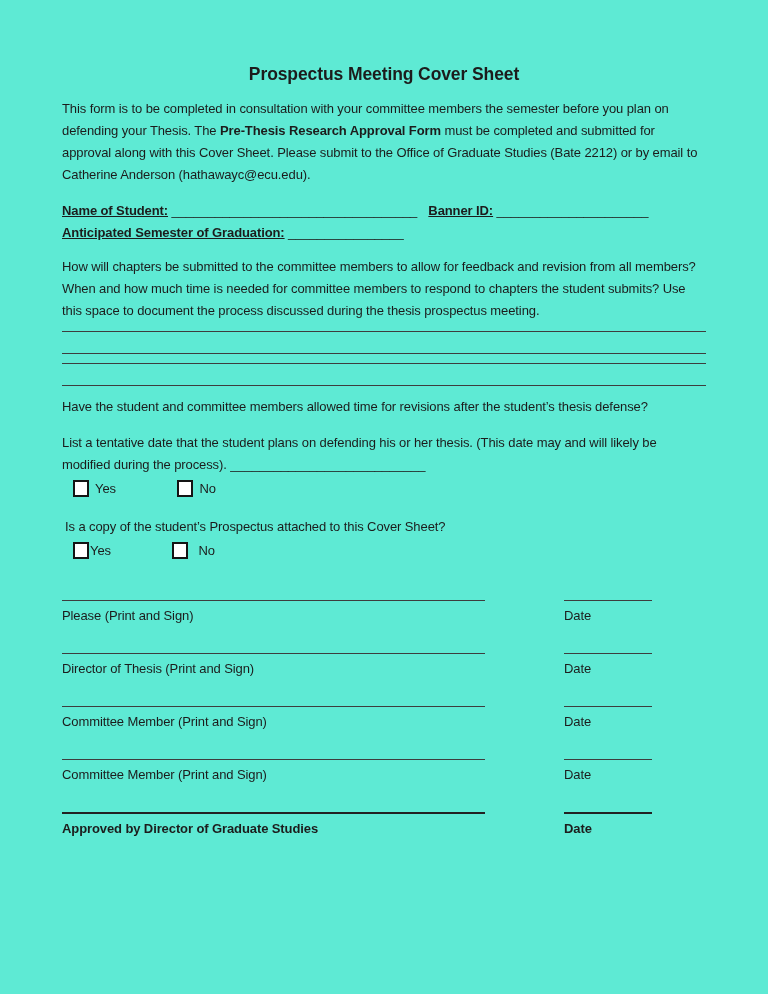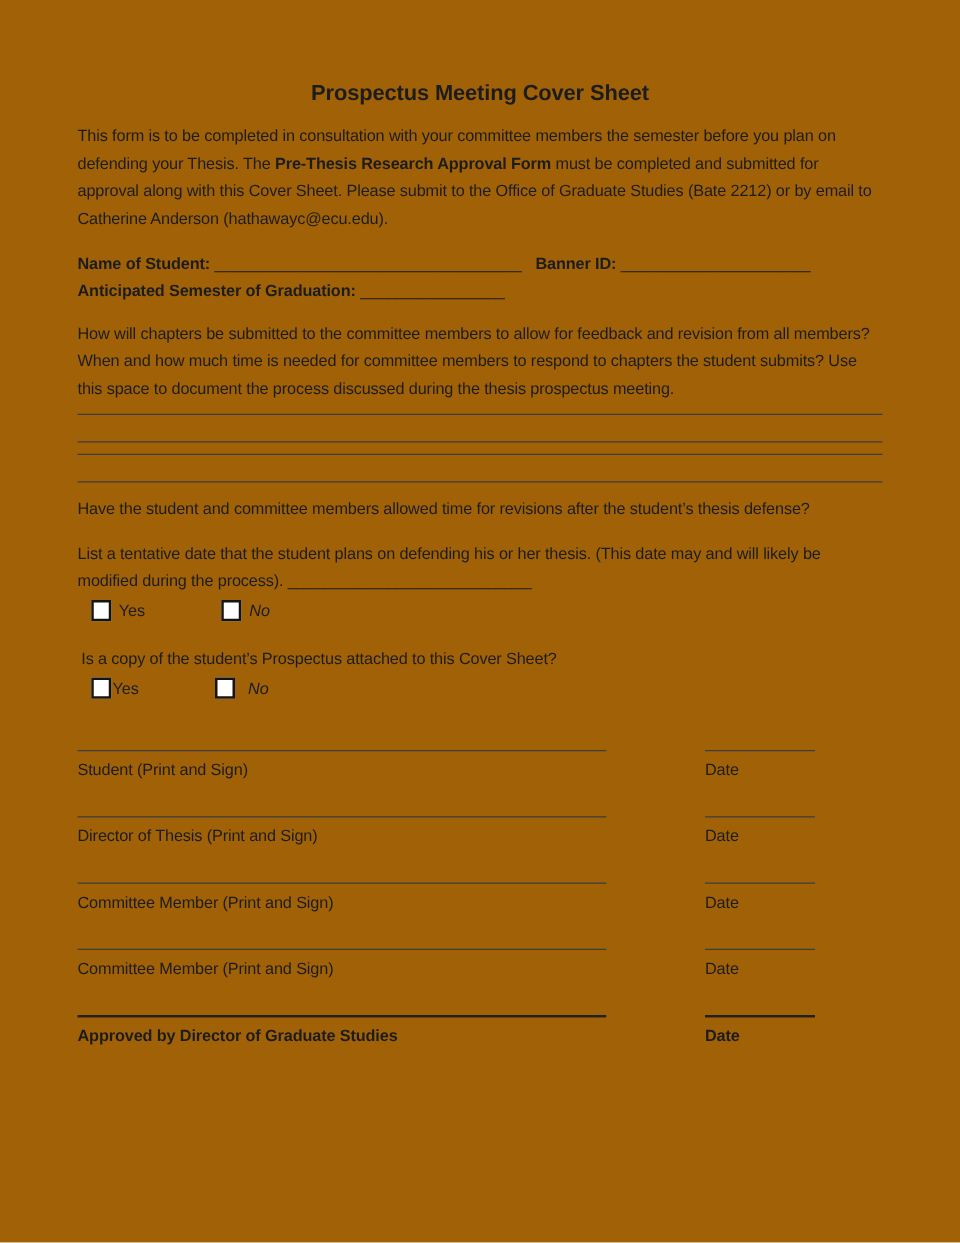--- a/index.html
+++ b/index.html
@@ -2,57 +2,57 @@
 <html><head>
 <meta charset="utf-8">
 <style>
   * { box-sizing: border-box; }
   html, body { margin: 0; padding: 0; background: #ffffff; }
   .page {
     position: relative;
     width: 768px;
     height: 994px;
     margin: 0 auto;
-    background: #a16207;
+    background: #5eead4;
     color: #1c1c1c;
     font-family: "Liberation Sans", sans-serif;
     font-size: 13px;
     line-height: 22px;
     letter-spacing: -0.1px;
     padding: 64px 62px 0 62px;
     overflow: hidden;
   }
   h1.doc-title {
     font-size: 17.5px;
     line-height: 20px;
     font-weight: bold;
     text-align: center;
     margin: 0 0 14px 0;
   }
   p.intro { margin: 0 0 14px 0; }
   b.inline-bold { font-weight: bold; }
 
   .fields { margin: 0; }
   .field-line { white-space: nowrap; }
-  .field-label { font-weight: bold; }
+  .field-label { font-weight: bold; text-decoration: underline; }
   .blank { font-weight: normal; letter-spacing: 0; }
   .banner-group { margin-left: 11px; }
 
   .q { margin: 12px 0 0 0; }
   .q.gap14 { margin-top: 14px; }
   .q.gap10 { margin-top: 10px; }
   .q.indent { padding-left: 3px; }
 
   .rules { margin: 0; }
   .rule { height: 22px; border-bottom: 1.6px solid #3d3d3d; }
   .rules .rule:first-child { height: 10px; }
 
   .cb-row { margin: 2px 0 0 11px; line-height: 22px; height: 26px; }
   .cb-group { display: inline-block; }
-  .cb-group.no-group { margin-left: 58px; font-style: italic; }
+  .cb-group.no-group { margin-left: 58px; }
   .cb {
     display: inline-block;
     width: 16px; height: 17px;
     border: 2.4px solid #141414;
     background: #ffffff;
     vertical-align: -4px;
   }
   .cb-label { margin-left: 6px; }
   .cb-row.tight .cb-label.yes-label { margin-left: 1px; }
   .cb-row.tight .cb-label.no-label { margin-left: 10px; }
@@ -113,21 +113,21 @@
   <div class="cb-row tight">
     <span class="cb-group"><span class="cb"></span><span class="cb-label yes-label">Yes</span></span>
     <span class="cb-group no-group"><span class="cb"></span><span class="cb-label no-label">No</span></span>
   </div>
 
   <div class="sig-block">
 
     <div class="sig-row">
       <div class="sig-col-main">
         <div class="sig-line"></div>
-        <div class="sig-label">Student (Print and Sign)</div>
+        <div class="sig-label">Please (Print and Sign)</div>
       </div>
       <div class="sig-col-date">
         <div class="sig-line"></div>
         <div class="sig-label">Date</div>
       </div>
     </div>
 
     <div class="sig-row">
       <div class="sig-col-main">
         <div class="sig-line"></div>

